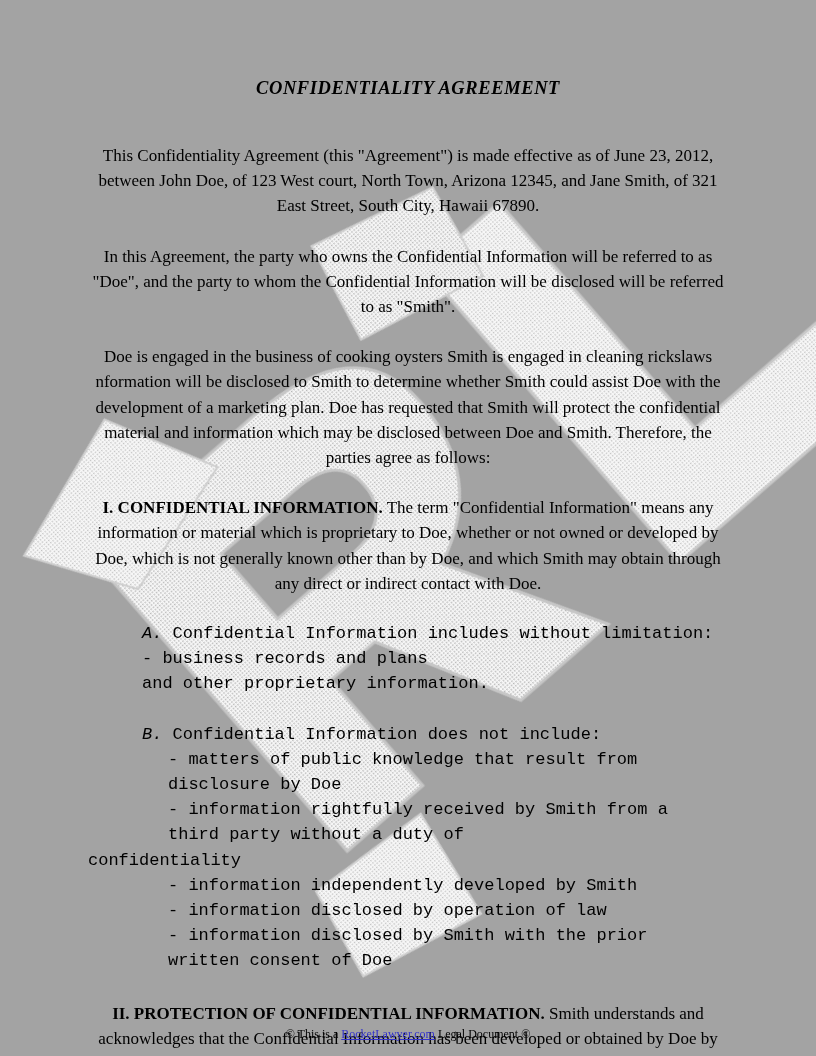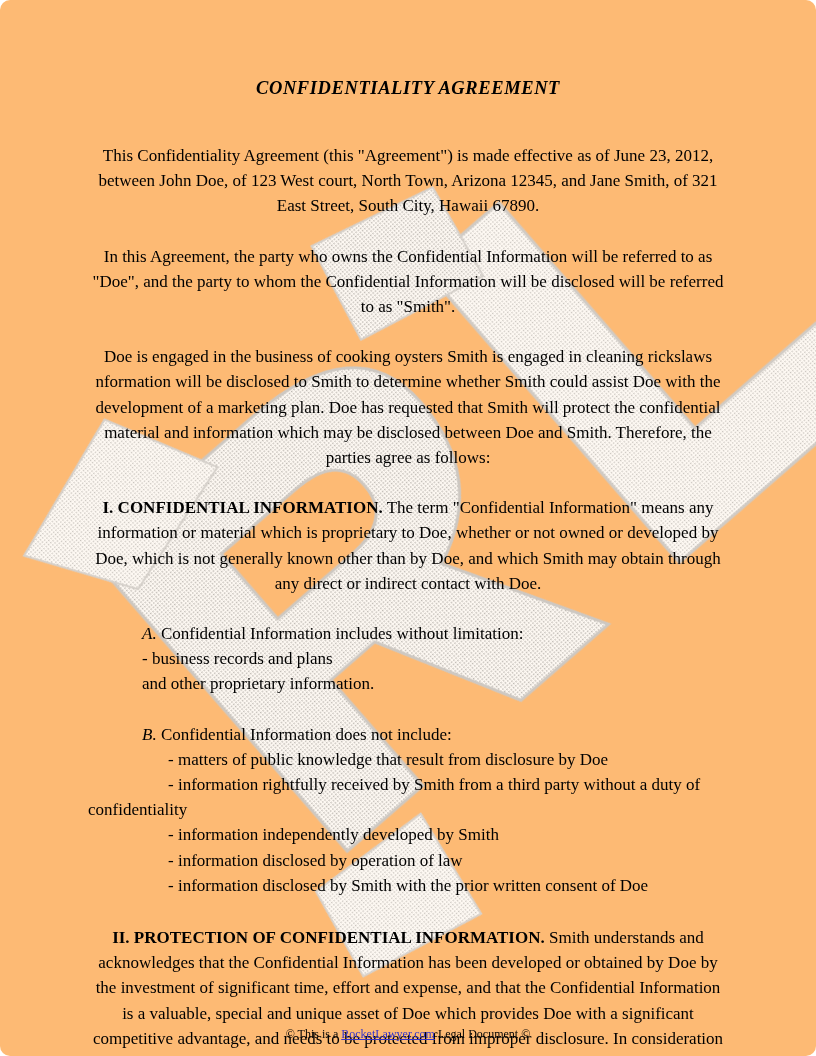--- a/index.html
+++ b/index.html
@@ -4,25 +4,24 @@
 <style>
   html, body {
     margin: 0;
     padding: 0;
     background: #ffffff;
   }
   .page {
     position: relative;
     width: 816px;
     height: 1056px;
-    background: #fdba74;
+    background: #a3a3a3;
     overflow: hidden;
     font-family: "Liberation Serif", "DejaVu Serif", serif;
     color: #000000;
-    border-radius: 10px;
   }
 
   
   .watermark-layer {
     position: absolute;
     left: 0; top: 0;
     width: 816px;
     height: 1056px;
     pointer-events: none;
     z-index: 1;
@@ -61,20 +60,21 @@
     font-weight: bold;
   }
   .alpha-mark {
     font-style: italic;
   }
 
   .block-indent {
     margin-left: 54px;
     font-size: 17px;
     line-height: 25.2px;
+    font-family: Liberation Mono, monospace;
   }
   .bullet-line {
     margin-left: 26px;
     text-indent: 0;
   }
   .bullet-wrap {
     margin-left: -54px;
   }
 
   

